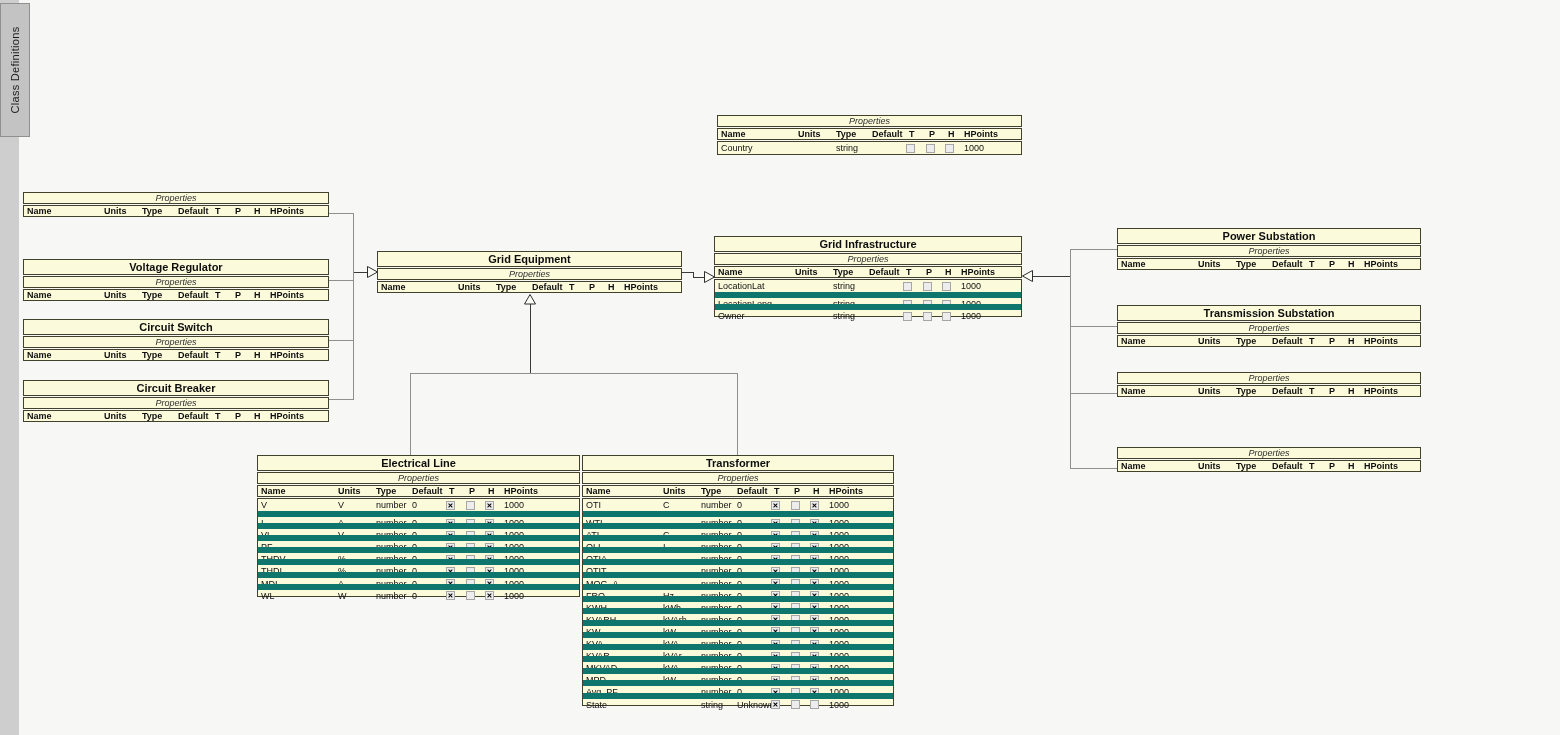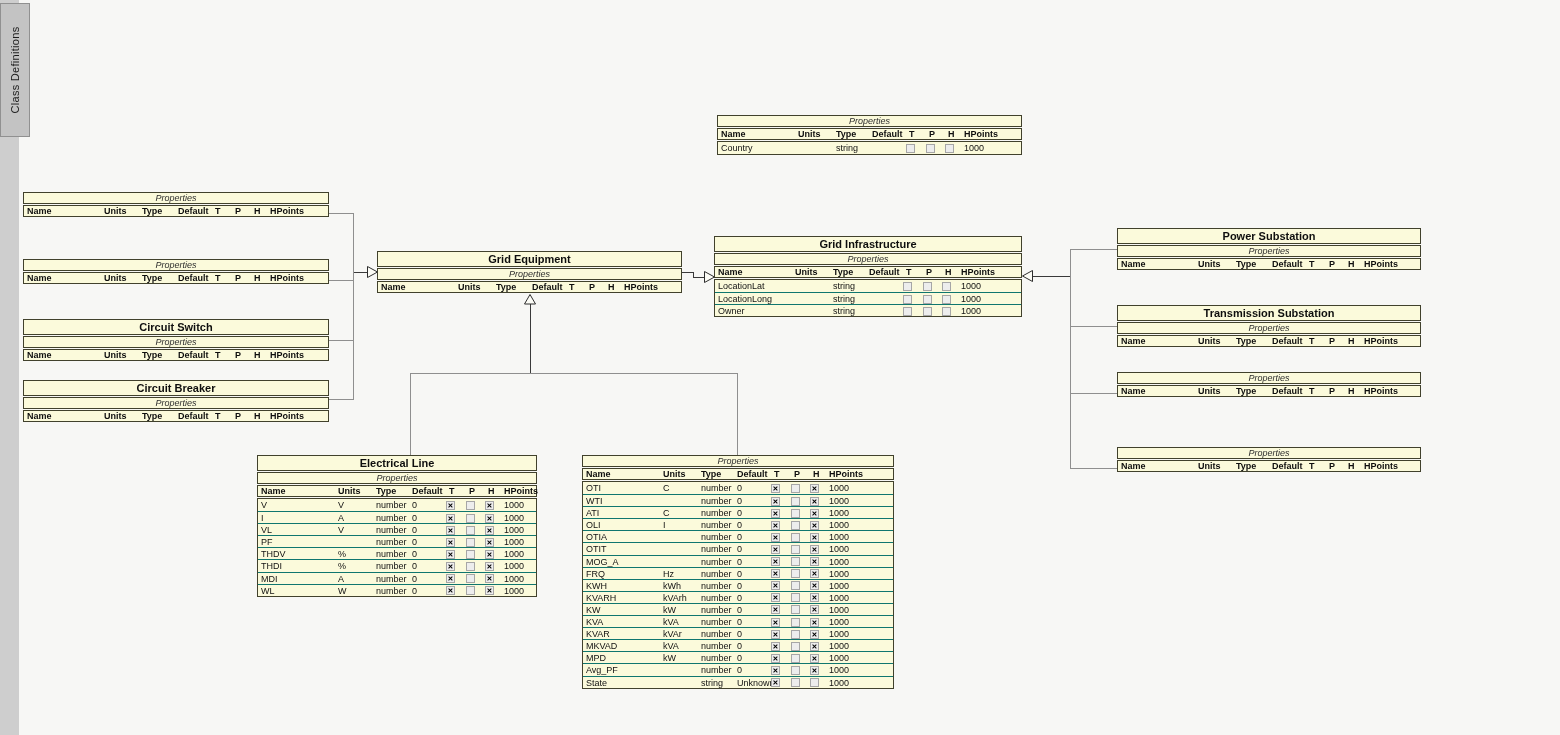--- a/index.html
+++ b/index.html
@@ -26,21 +26,21 @@
 
   
   .uml-box{position:absolute;display:flex;flex-direction:column;gap:1px;}
   .sec{background:#fbfadb;border:1px solid #41412c;position:relative;}
   .uml-title{height:14px;line-height:14px;text-align:center;font-size:11px;font-weight:bold;color:#0e0e0e;}
   .uml-props{height:10px;line-height:10px;text-align:center;font-size:9px;font-style:italic;color:#2e2e2e;}
   .uml-header{height:10px;line-height:10px;font-size:9px;font-weight:bold;color:#0e0e0e;}
   .uml-header span{position:absolute;top:0;white-space:nowrap;}
   .uml-body{}
   .prow{height:12.1px;line-height:12px;position:relative;font-size:9px;color:#111;
-        box-sizing:border-box;border-top:1px solid #0f766e;}
+        box-sizing:border-box;border-top:6px solid #0f766e;}
   .prow:first-child{border-top:none;}
   .cell{position:absolute;top:0;white-space:nowrap;}
   .cb{
     position:absolute;top:1.5px;width:9px;height:9px;box-sizing:border-box;
     background:#ededed;border:1px solid #a6a6a6;
   }
   .cb.checked::after{
     content:"✕";display:block;text-align:center;
     font-size:7px;line-height:7.5px;font-weight:bold;color:#000;
   }
@@ -92,20 +92,21 @@
         <span style="left: 80px;">Units</span>
         <span style="left: 118px;">Type</span>
         <span style="left: 154px;">Default</span>
         <span style="left: 191px;">T</span>
         <span style="left: 211px;">P</span>
         <span style="left: 230px;">H</span>
         <span style="left: 246px;">HPoints</span>
       </div>
     </div>
     <div class="uml-box" style="left: 23px; top: 259px; width: 306px;">
+      <div class="sec uml-title">Voltage Regulator</div>
       <div class="sec uml-props">Properties</div>
       <div class="sec uml-header">
         <span style="left: 3px;">Name</span>
         <span style="left: 80px;">Units</span>
         <span style="left: 118px;">Type</span>
         <span style="left: 154px;">Default</span>
         <span style="left: 191px;">T</span>
         <span style="left: 211px;">P</span>
         <span style="left: 230px;">H</span>
         <span style="left: 246px;">HPoints</span>
@@ -246,21 +247,21 @@
         <span style="left: 3px;">Name</span>
         <span style="left: 80px;">Units</span>
         <span style="left: 118px;">Type</span>
         <span style="left: 154px;">Default</span>
         <span style="left: 191px;">T</span>
         <span style="left: 211px;">P</span>
         <span style="left: 230px;">H</span>
         <span style="left: 246px;">HPoints</span>
       </div>
     </div>
-    <div class="uml-box" style="left: 257px; top: 455px; width: 280px;">
+    <div class="uml-box" style="left: 257px; top: 455px; width: 323px;">
       <div class="sec uml-title">Electrical Line</div>
       <div class="sec uml-props">Properties</div>
       <div class="sec uml-header">
         <span style="left: 3px;">Name</span>
         <span style="left: 80px;">Units</span>
         <span style="left: 118px;">Type</span>
         <span style="left: 154px;">Default</span>
         <span style="left: 191px;">T</span>
         <span style="left: 211px;">P</span>
         <span style="left: 230px;">H</span>
@@ -343,20 +344,21 @@
           <span class="cell" style="left: 118px;">number</span>
           <span class="cell" style="left: 154px;">0</span>
           <span class="cell" style="left: 246px;">1000</span>
           <div class="cb checked" style="left: 188px;"></div>
           <div class="cb" style="left: 208px;"></div>
           <div class="cb checked" style="left: 227px;"></div>
         </div>
       </div>
     </div>
     <div class="uml-box" style="left: 582px; top: 455px; width: 312px;">
+      <div class="sec uml-title">Transformer</div>
       <div class="sec uml-props">Properties</div>
       <div class="sec uml-header">
         <span style="left: 3px;">Name</span>
         <span style="left: 80px;">Units</span>
         <span style="left: 118px;">Type</span>
         <span style="left: 154px;">Default</span>
         <span style="left: 191px;">T</span>
         <span style="left: 211px;">P</span>
         <span style="left: 230px;">H</span>
         <span style="left: 246px;">HPoints</span>

